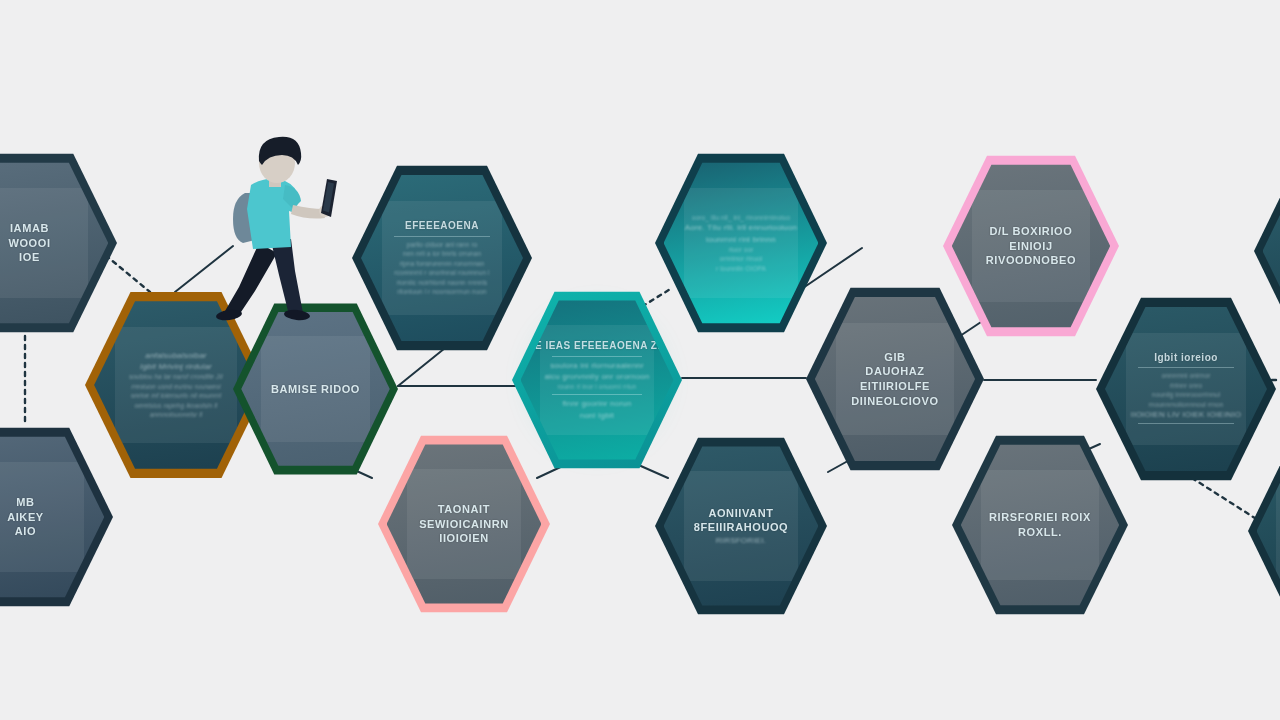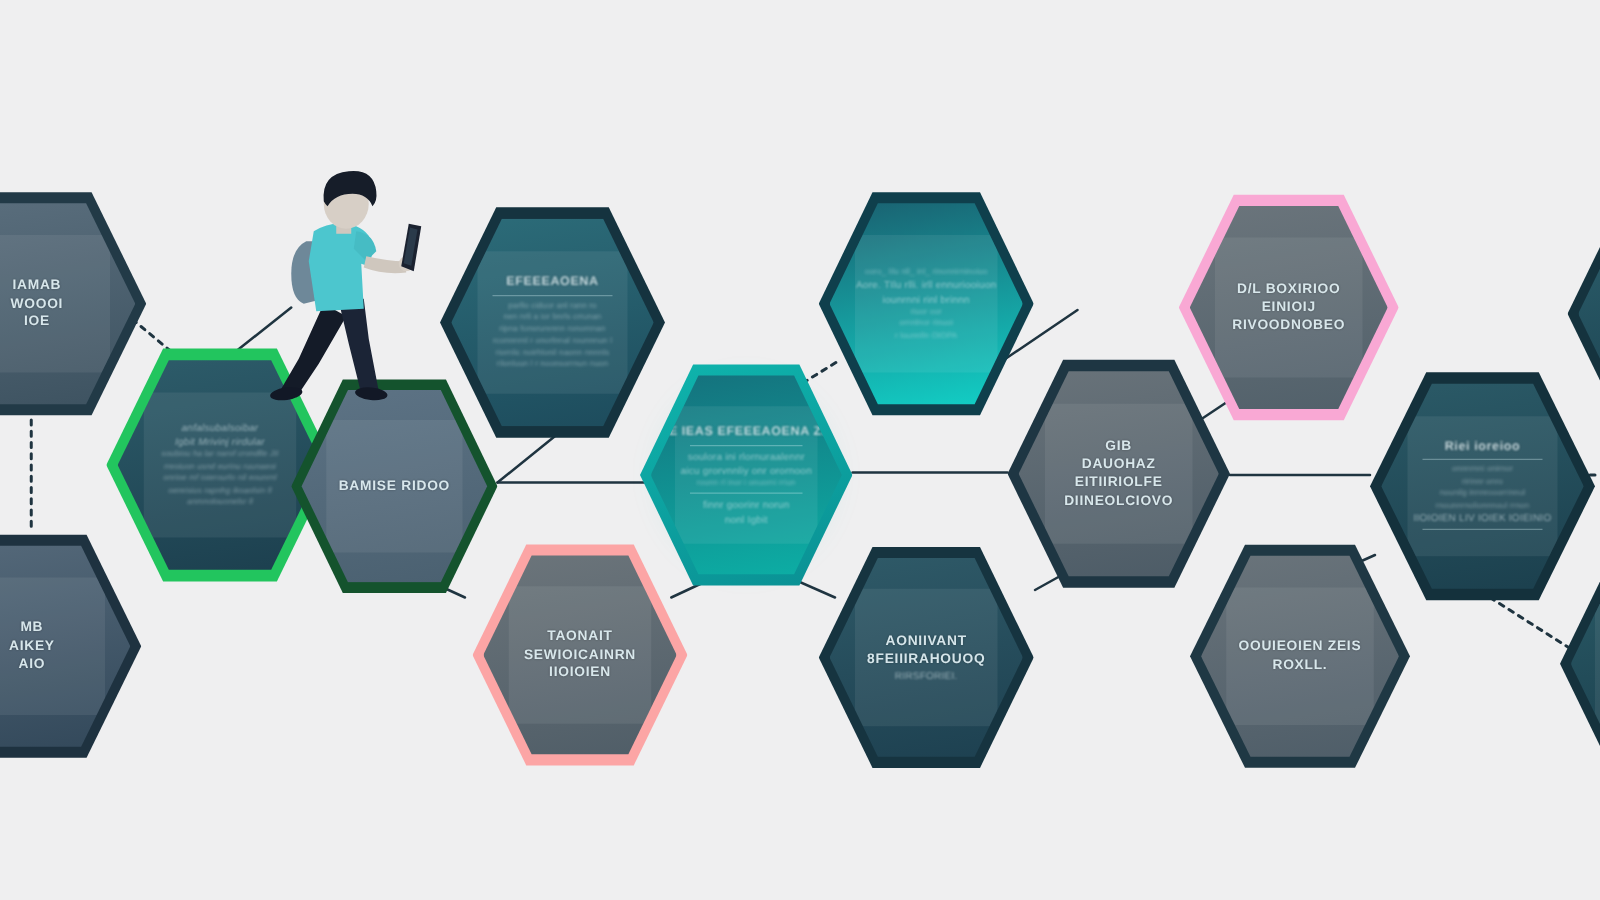--- a/index.html
+++ b/index.html
@@ -146,21 +146,21 @@
       </div>
       <div class="hex" style="left: -62px; top: 424px; width: 175px; height: 186px; background: rgb(30, 50, 64);">
         <div class="hex hex-panel" style="left: 5%; top: 5%; width: 90%; height: 90%; position: absolute; background: linear-gradient(170deg, rgb(85, 105, 122) 0%, rgb(50, 72, 90) 100%);">
           <div class="hex-inner">
             <div class="hline">MB</div>
             <div class="hline">AIKEY</div>
             <div class="hline">AIO</div>
           </div>
         </div>
       </div>
-      <div class="hex" style="left: 85px; top: 275px; width: 182px; height: 194px; background: #22c55e; font-style: italic;">
+      <div class="hex" style="left: 85px; top: 288px; width: 182px; height: 194px; background: #a16207; font-style: italic;">
         <div class="hex hex-panel" style="left: 5%; top: 5%; width: 90%; height: 90%; position: absolute; background: linear-gradient(170deg, rgb(45, 92, 106) 0%, rgb(28, 63, 78) 100%);">
           <div class="hex-inner">
             <div class="hline sm">anfalsubalsoibar</div>
             <div class="hline sm">Igbit Mrivinj rirdular</div>
             <div class="hline xs">soubiou ha lar narof crondlle JII</div>
             <div class="hline xs">rreoiuon usnd eurinu ruunaeoi</div>
             <div class="hline xs">onrioe mf ioierourlo nil eounrnl</div>
             <div class="hline xs">oereisius rapnhg ikoaolsin ll</div>
             <div class="hline xs">anmnolouonelsr ll</div>
           </div>
@@ -238,38 +238,38 @@
           <div class="hex-inner">
             <div class="hline">D/L BOXIRIOO</div>
             <div class="hline">EINIOIJ</div>
             <div class="hline">RIVOODNOBEO</div>
           </div>
         </div>
       </div>
       <div class="hex" style="left: 952px; top: 432px; width: 176px; height: 186px; background: rgb(31, 56, 68);">
         <div class="hex hex-panel" style="left: 5%; top: 5%; width: 90%; height: 90%; position: absolute; background: linear-gradient(170deg, rgb(106, 116, 123) 0%, rgb(78, 93, 104) 100%);">
           <div class="hex-inner">
-            <div class="hline">OOUIEOIEN ZEIS</div>
+            <div class="hline">RIRSFORIEI ROIX</div>
             <div class="hline">ROXLL.</div>
           </div>
         </div>
       </div>
       <div class="hex" style="left: 655px; top: 434px; width: 172px; height: 184px; background: rgb(22, 52, 64);">
         <div class="hex hex-panel" style="left: 5%; top: 5%; width: 90%; height: 90%; position: absolute; background: linear-gradient(170deg, rgb(47, 90, 104) 0%, rgb(29, 64, 80) 100%);">
           <div class="hex-inner">
             <div class="hline">AONIIVANT</div>
             <div class="hline">8FEIIIRAHOUOQ</div>
             <div class="hline sm">RIRSFORIEI.</div>
           </div>
         </div>
       </div>
       <div class="hex" style="left: 1096px; top: 294px; width: 180px; height: 190px; background: rgb(20, 49, 60);">
         <div class="hex hex-panel" style="left: 5%; top: 5%; width: 90%; height: 90%; position: absolute; background: linear-gradient(170deg, rgb(43, 90, 103) 0%, rgb(27, 63, 77) 100%);">
           <div class="hex-inner">
-            <div class="hline title">Riei ioreioo</div>
+            <div class="hline title">Igbit ioreioo</div>
             <div class="rule"></div>
             <div class="hline xs">onnnrnni          onirnor</div>
             <div class="hline xs">ririnnr     onro</div>
             <div class="hline xs">nounilg  innnrooorrinnul</div>
             <div class="hline xs">rnounnrnolionnnoul rrnon</div>
             <div class="hline sm">IIOIOIEN LIV IOIEK IOIEINIO</div>
             <div class="rule"></div>
           </div>
         </div>
       </div>

